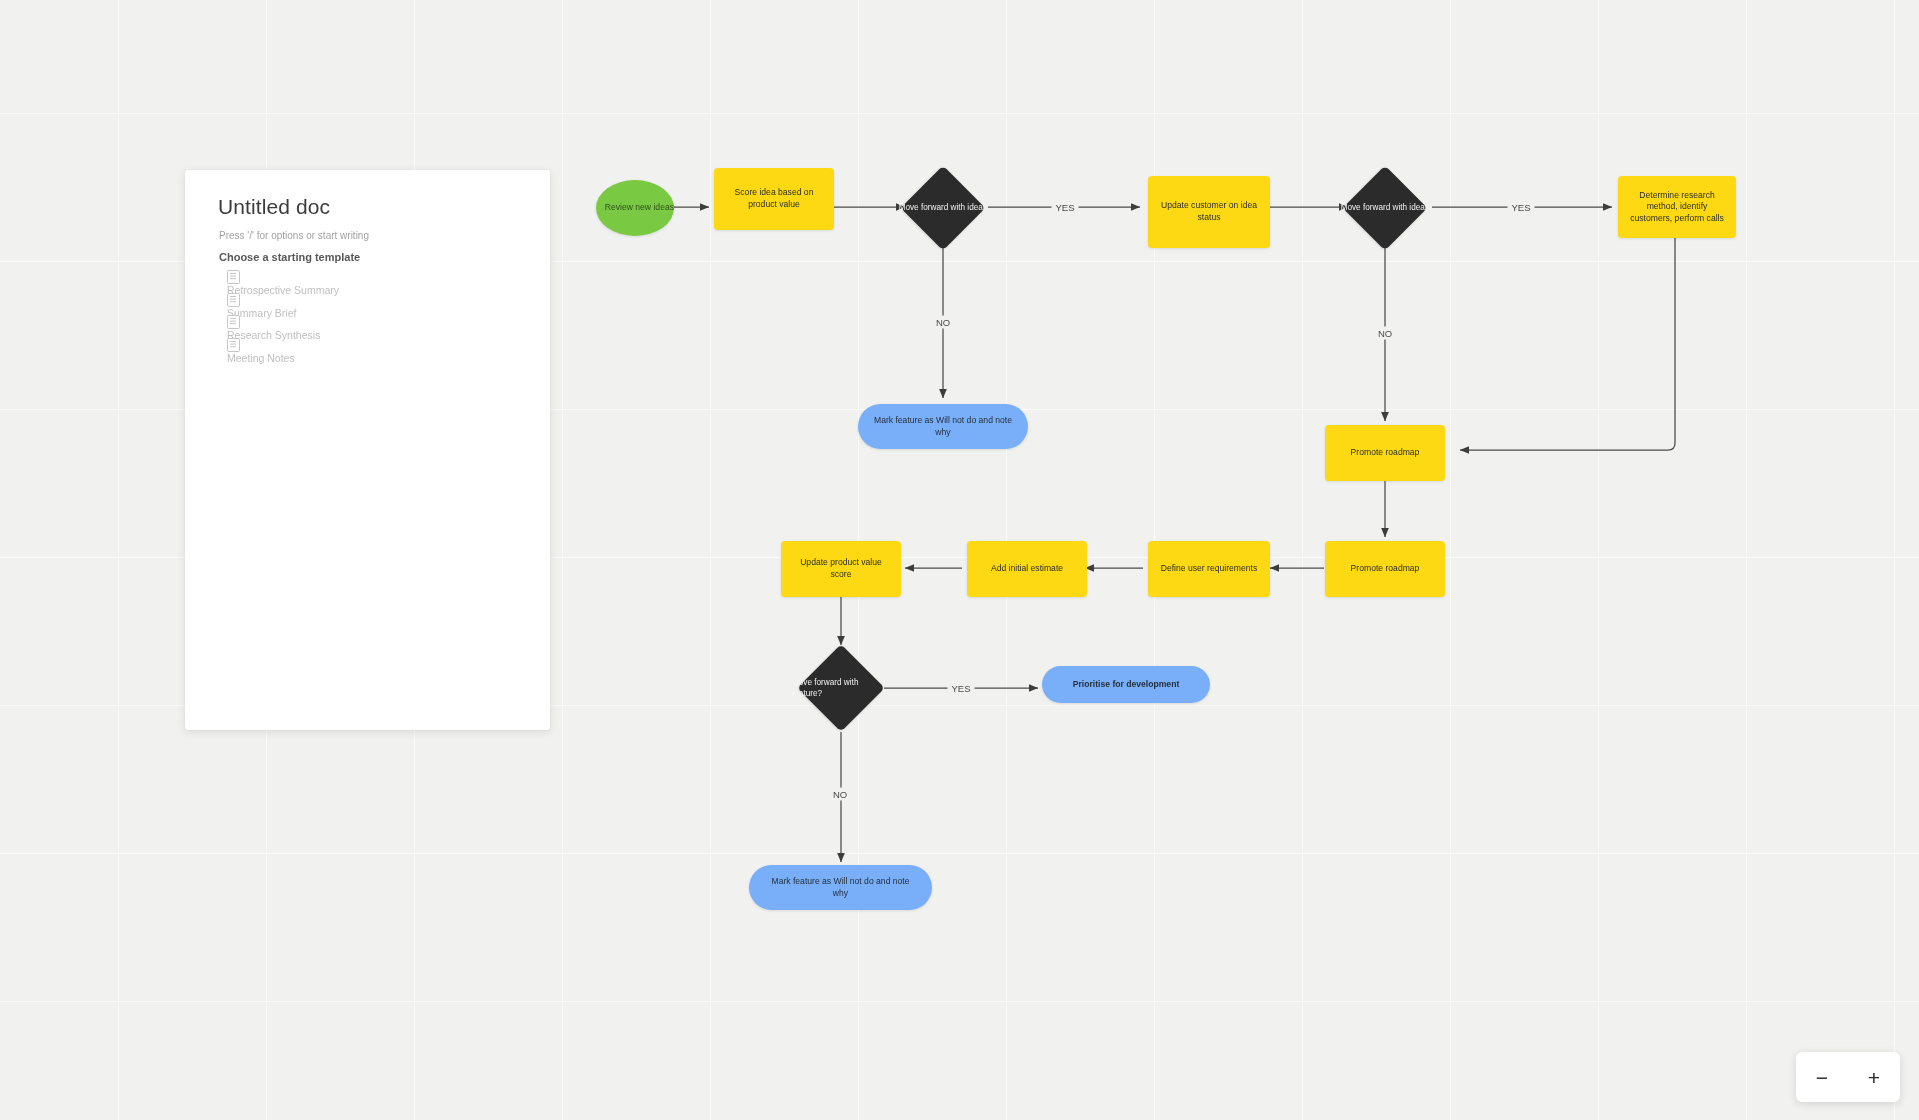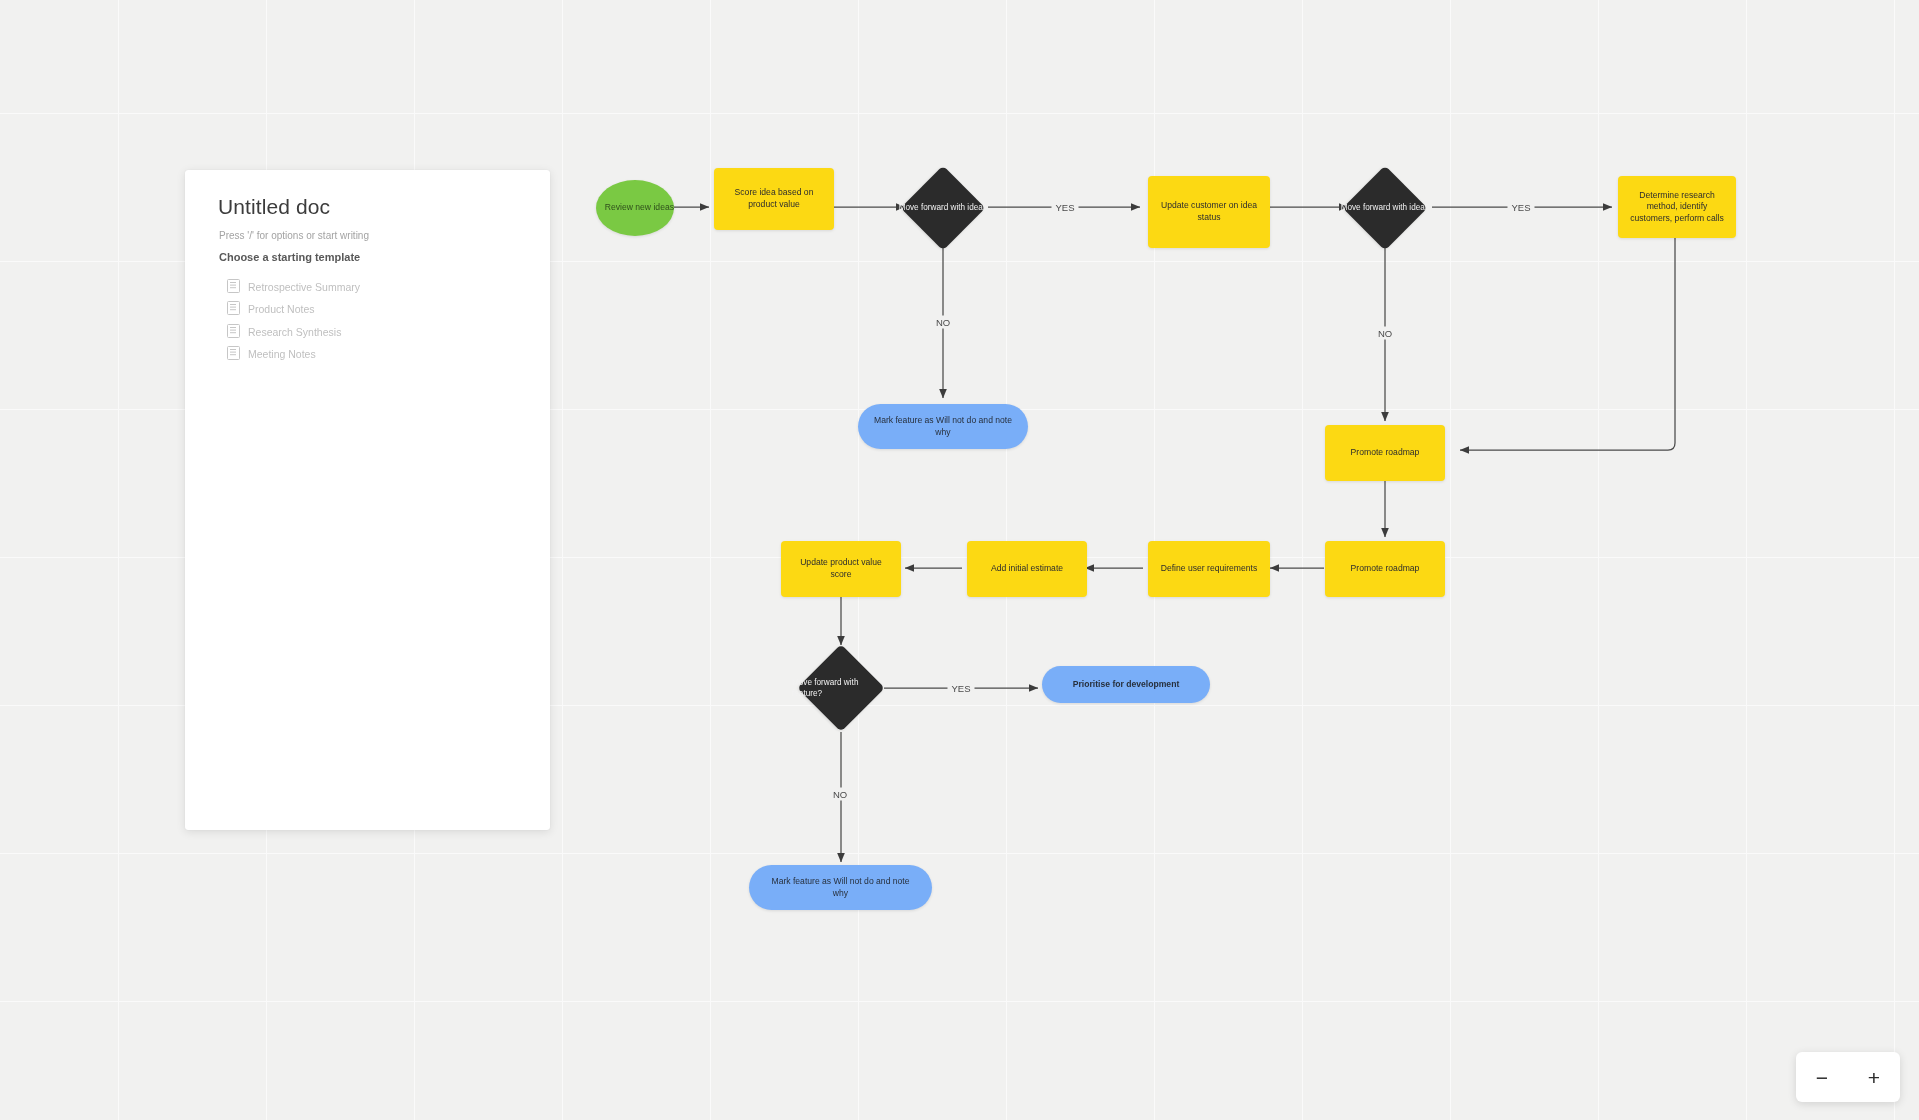--- a/index.html
+++ b/index.html
@@ -24,21 +24,21 @@
     background-position: -30px -35px;
     overflow: hidden;
   }
 
   
   #doc-card {
     position: absolute;
     left: 185px;
     top: 170px;
     width: 365px;
-    height: 660px;
+    height: 560px;
     background: #ffffff;
     border-radius: 3px;
     box-shadow: 0 2px 10px rgba(0,0,0,0.10), 0 0 1px rgba(0,0,0,0.12);
     padding: 0;
     box-sizing: border-box;
   }
   #doc-title {
     position: absolute;
     left: 33px;
     top: 25px;
@@ -58,24 +58,25 @@
     position: absolute;
     left: 34px;
     top: 81px;
     font-size: 11px;
     color: #585858;
     font-weight: 700;
   }
   .tpl-list { position: absolute; left: 42px; top: 100px; }
   .tpl-item {
     display: flex;
-    align-items: flex-end;
+    align-items: flex-start;
     height: 22.5px;
     margin-bottom: 0px;
     cursor: pointer;
+    flex-direction: column;
   }
   .tpl-icon {
     width: 11px; height: 12px;
     border: 1.2px solid #c6c6c6;
     border-radius: 1.5px;
     margin-right: 8px;
     position: relative;
     flex: none;
     background: #fff;
   }
@@ -309,21 +310,21 @@
     <div id="doc-title">Untitled doc</div>
     <div id="doc-subtitle">Press '/' for options or start writing</div>
     <div id="doc-section-title">Choose a starting template</div>
     <div class="tpl-list">
       <div class="tpl-item">
         <span class="tpl-icon"></span>
         <span class="tpl-label">Retrospective Summary</span>
       </div>
       <div class="tpl-item">
         <span class="tpl-icon"></span>
-        <span class="tpl-label">Product Notes</span>
+        <span class="tpl-label">Summary Brief</span>
       </div>
       <div class="tpl-item">
         <span class="tpl-icon"></span>
         <span class="tpl-label">Research Synthesis</span>
       </div>
       <div class="tpl-item">
         <span class="tpl-icon"></span>
         <span class="tpl-label">Meeting Notes</span>
       </div>
     </div>

